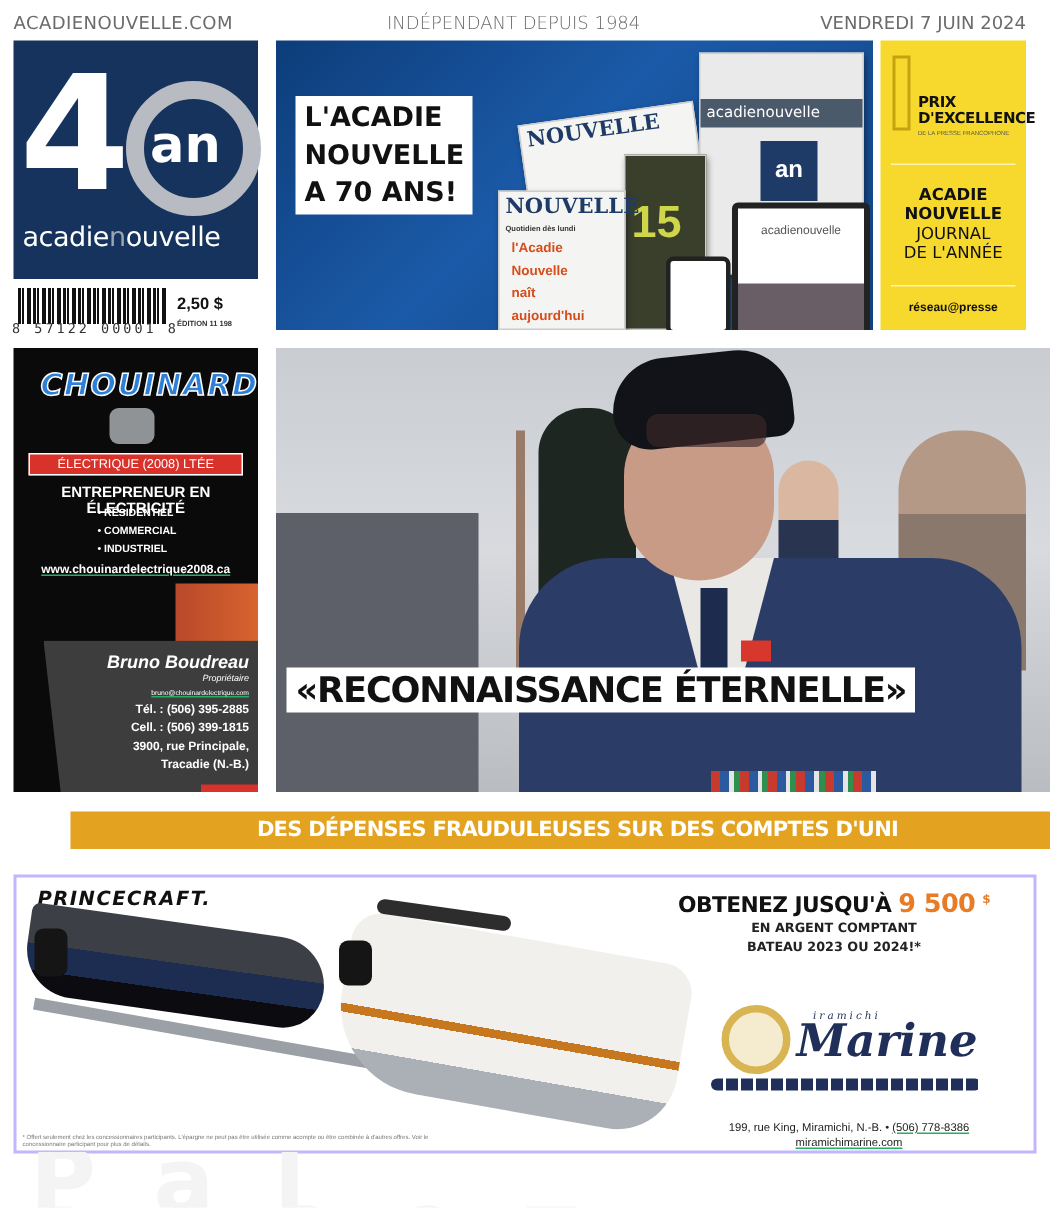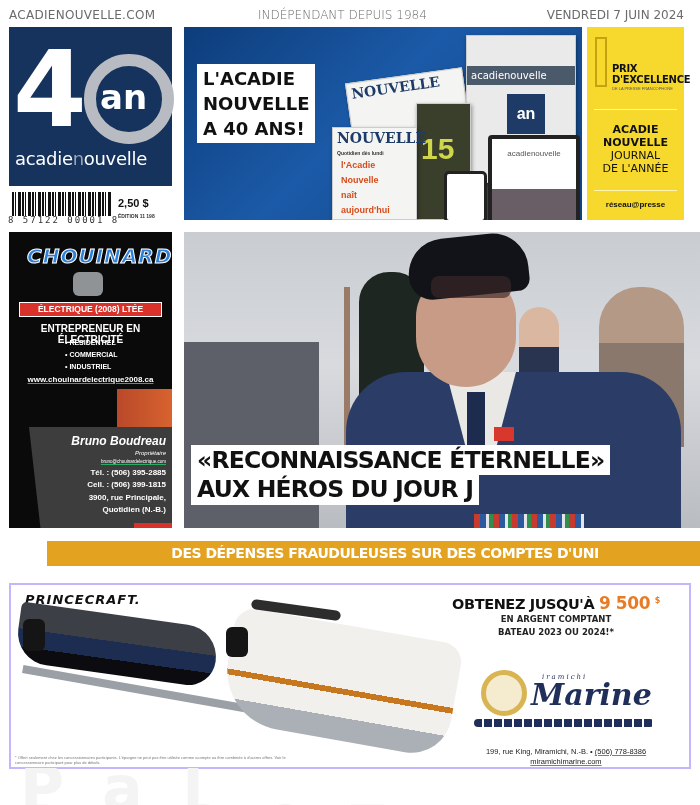--- a/index.html
+++ b/index.html
@@ -54,21 +54,21 @@
   .prix .t1s { left: 25px; top: 59px; font-size: 4px; color: #555; }
   .prix .hr { left: 7px; width: 83px; height: 1px; background: #fff5b0; }
   .prix .t2 { left: 0; top: 96px; width: 97px; text-align: center; font-family: "DejaVu Sans", sans-serif; font-size: 11px; line-height: 13px; color: #111; }
   .prix .t2 b { display: block; font-weight: bold; }
   .prix .t3 { left: 0; top: 173px; width: 97px; text-align: center; font-size: 8px; color: #111; font-weight: bold; }
 
   
   .chou { left: 9px; top: 232px; width: 163px; height: 296px; background: #0a0a0a; overflow: hidden; }
   .chou .logo { left: 18px; top: 12px; font-family: "DejaVu Sans", sans-serif; font-weight: bold; font-size: 20px; color: #2e7fd8; -webkit-text-stroke: 1px #fff; letter-spacing: 1px; font-style: italic; }
   .chou .bolt { left: 64px; top: 40px; width: 30px; height: 24px; background: #8f9396; border-radius: 6px; }
-  .chou .elec { left: 10px; top: 70px; width: 143px; height: 15px; background: #d8322b; border: 1px solid #fff; color: #fff; font-size: 8.5px; font-weight: bold; text-align: center; line-height: 13px; }
+  .chou .elec { left: 10px; top: 70px; width: 143px; height: 15px; background: #d8322b; border: 1px solid #fff; color: #fff; font-size: 8.5px; font-weight: normal; text-align: center; line-height: 13px; }
   .chou .ent { left: 0; top: 91px; width: 163px; text-align: center; color: #fff; font-size: 10px; font-weight: bold; }
   .chou .list { left: 56px; top: 105px; color: #fff; font-size: 7px; font-weight: bold; line-height: 12px; }
   .chou .url { left: 0; top: 143px; width: 163px; text-align: center; color: #fff; font-size: 8px; font-weight: bold; text-decoration: underline; text-decoration-color: #27ae60; }
   .chou .orange { left: 108px; top: 157px; width: 55px; height: 42px; background: linear-gradient(90deg,#b8492a,#d8632f); }
   .chou .card { left: 20px; top: 195px; width: 143px; height: 101px; background: #3d3d3d; clip-path: polygon(0 0,100% 0,100% 100%,8% 100%); }
   .chou .name { right: 6px; top: 202px; color: #fff; font-size: 12px; font-weight: bold; font-style: italic; text-align: right; }
   .chou .role { right: 6px; top: 218px; color: #fff; font-size: 6px; font-style: italic; }
   .chou .email { right: 6px; top: 227px; color: #fff; font-size: 4.5px; text-decoration: underline; text-decoration-color: #27ae60; }
   .chou .tel, .chou .cell, .chou .addr1, .chou .addr2 { right: 6px; color: #fff; font-size: 8px; font-weight: bold; text-align: right; }
   .chou .tel { top: 236px; } .chou .cell { top: 248px; } .chou .addr1 { top: 261px; } .chou .addr2 { top: 273px; }
@@ -164,21 +164,21 @@
     <div class="red">aujourd'hui</div>
   </div>
   <div class="abs tablet">
     <div class="t">acadienouvelle</div>
     <div class="img"></div>
   </div>
   <div class="abs phone"></div>
   <div class="abs box">
     <div>L'ACADIE</div>
     <div>NOUVELLE</div>
-    <div>A 40 ANS!</div>
+    <div>A 70 ANS!</div>
   </div>
 </div>
 
 <div class="abs prix">
   <div class="abs tower"></div>
   <div class="abs t1">
     <div>PRIX</div>
     <div>D'EXCELLENCE</div>
   </div>
   <div class="abs t1s">DE LA PRESSE FRANCOPHONE</div>
@@ -205,42 +205,41 @@
   </div>
   <div class="abs url">www.chouinardelectrique2008.ca</div>
   <div class="abs orange"></div>
   <div class="abs card"></div>
   <div class="abs name">Bruno Boudreau</div>
   <div class="abs role">Propriétaire</div>
   <div class="abs email">bruno@chouinardelectrique.com</div>
   <div class="abs tel">Tél. : (506) 395-2885</div>
   <div class="abs cell">Cell. : (506) 399-1815</div>
   <div class="abs addr1">3900, rue Principale,</div>
-  <div class="abs addr2">Quotidien (N.-B.)</div>
+  <div class="abs addr2">Tracadie (N.-B.)</div>
   <div class="abs redbar"></div>
 </div>
 
 <div class="abs photo">
   <div class="abs bldg"></div>
   <div class="abs bldg2"></div>
   <div class="abs pole"></div>
   <div class="abs soldier"></div>
   <div class="abs man2"></div>
   <div class="abs man3"></div>
   <div class="abs jacket"></div>
   <div class="abs shirt"></div>
   <div class="abs tie"></div>
   <div class="abs face"></div>
   <div class="abs beret"></div>
   <div class="abs glasses"></div>
   <div class="abs poppy"></div>
   <div class="abs medals"></div>
   <div class="abs headline">
     <div><span class="l1">«RECONNAISSANCE ÉTERNELLE»</span></div>
-    <div><span class="l2">AUX HÉROS DU JOUR J</span></div>
   </div>
 </div>
 
 <div class="abs strip">DES DÉPENSES FRAUDULEUSES SUR DES COMPTES D'UNI</div>
 
 <div class="abs ad">
   <div class="abs brand">PRINCECRAFT.</div>
   <div class="abs trailer"></div>
   <div class="abs boat1"></div>
   <div class="abs motor1"></div>

